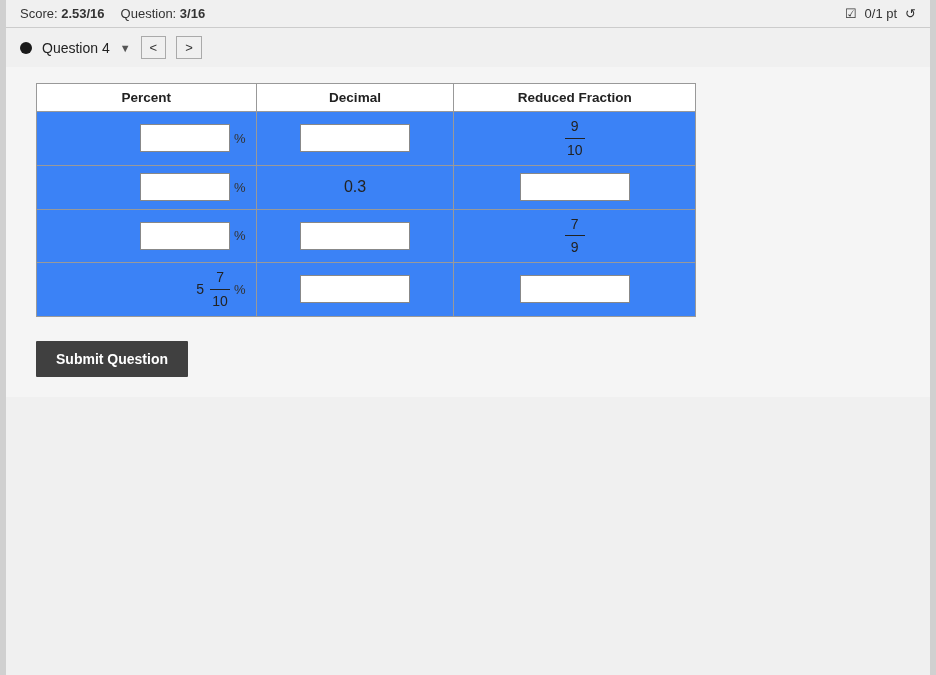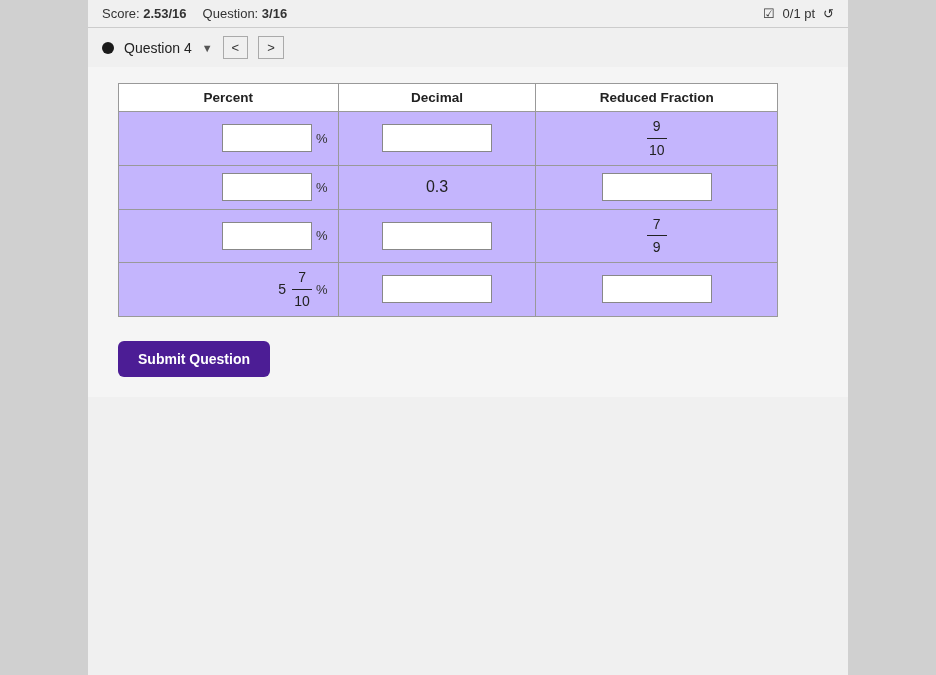--- a/index.html
+++ b/index.html
@@ -8,21 +8,21 @@
       font-family: Arial, sans-serif;
       font-size: 14px;
       color: #222;
       min-height: 675px;
       display: flex;
       justify-content: center;
       align-items: flex-start;
     }
     .page {
       background: #f0f0f0;
-      width: 760px;
+      width: 924px;
       min-height: 675px;
       position: relative;
       padding: 0;
     }
     .top-bar {
       display: flex;
       align-items: center;
       padding: 6px 14px;
       background: #f0f0f0;
       border-bottom: 1px solid #ccc;
@@ -86,21 +86,21 @@
       font-size: 13.5px;
       line-height: 1.5;
       margin-bottom: 18px;
       color: #222;
       max-width: 700px;
     }
     
     .fraction-table {
       border-collapse: collapse;
       width: 660px;
-      background: #c4b5fd;
+      background: #3b82f6;
     }
     .fraction-table th, .fraction-table td {
       border: 1px solid #999;
       padding: 6px 10px;
       text-align: center;
       vertical-align: middle;
     }
     .fraction-table th {
       background: #fff;
       font-weight: 600;
@@ -154,28 +154,28 @@
       display: flex;
       align-items: center;
       justify-content: flex-end;
       gap: 4px;
     }
     .static-value {
       font-size: 16px;
     }
     .submit-btn {
       margin-top: 24px;
-      background: #4c1d95;
+      background: #404040;
       color: #fff;
       border: none;
       padding: 10px 20px;
       font-size: 14px;
       font-weight: 600;
       cursor: pointer;
-      border-radius: 6px;
+      border-radius: 1px;
     }
     .col-percent { width: 200px; }
     .col-decimal { width: 180px; }
     .col-fraction { width: 220px; margin-top: 16px; }
   </style>
 </head>
 <body>
 
 <div class="page">
 

